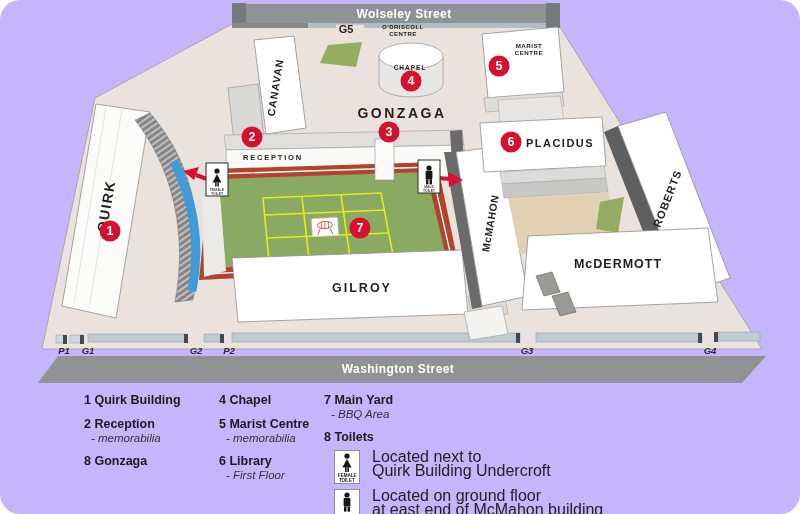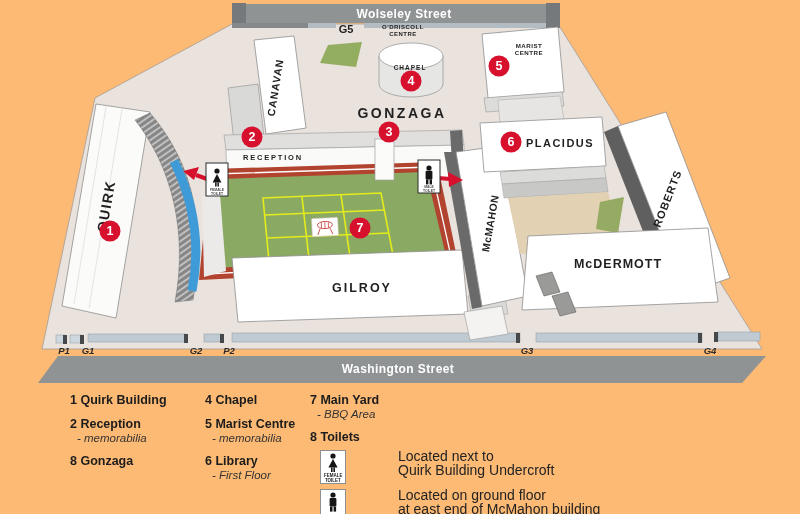--- a/index.html
+++ b/index.html
@@ -1,34 +1,34 @@
 <!DOCTYPE html>
 <html><head>
 <meta charset="utf-8">
 <style>
   html,body{margin:0;padding:0;background:#fff;}
   body{font-family:"Liberation Sans", sans-serif;}
-  #stage{position:relative;width:800px;height:514px;background:#fdba74;overflow:hidden;}
+  #stage{position:relative;width:800px;height:514px;background:#c4b5fd;overflow:hidden;border-radius:20px;}
   #mapsvg{position:absolute;left:0;top:0;}
   svg text{font-family:"Liberation Sans", sans-serif;}
   .blabel{font-weight:bold;fill:#1f1f1f;}
   .street-text{font-weight:bold;fill:#ffffff;font-size:12px;letter-spacing:.4px;}
   .gate{font-weight:bold;font-style:italic;fill:#2b2b2b;font-size:9.5px;}
   .mnum{font-weight:bold;fill:#ffffff;font-size:12.5px;text-anchor:middle;}
   .tsign{font-weight:bold;fill:#4a4a4a;font-size:3.4px;text-anchor:middle;}
   
-  .legend{position:absolute;left:2px;top:388px;width:680px;height:126px;}
+  .legend{position:absolute;left:16px;top:388px;width:680px;height:126px;}
   .lcol{position:absolute;top:5px;}
   .lt{font-size:12.5px;font-weight:bold;color:#1c1c1c;line-height:15px;white-space:nowrap;}
   .ls{font-size:11.5px;color:#333;line-height:13px;padding-left:7px;white-space:nowrap;font-style:italic;}
   .gap{height:9px;}
   .trow{display:flex;gap:12px;margin-top:5px;align-items:flex-start;}
   .ticon{width:26px;height:34px;border:1px solid #8f8f8f;background:#fff;display:flex;flex-direction:column;align-items:center;justify-content:flex-start;padding-top:2px;box-sizing:border-box;flex:0 0 auto;}
   .ticon .tl{font-size:5px;line-height:5px;font-weight:bold;color:#222;transform:scale(.9);}
-  .tlines{font-size:14px;color:#222;line-height:13.5px;white-space:nowrap;margin-left:40px;}
+  .tlines{font-size:16px;color:#222;line-height:13.5px;white-space:nowrap;}
 </style>
 </head>
 <body>
 
 <div id="stage">
 
 <svg id="mapsvg" width="800" height="390" viewBox="0 0 800 390">
   <defs>
     <pattern id="hatch" width="5" height="5" patternUnits="userSpaceOnUse" patternTransform="rotate(55)">
       <rect width="5" height="5" fill="#868686"></rect>

